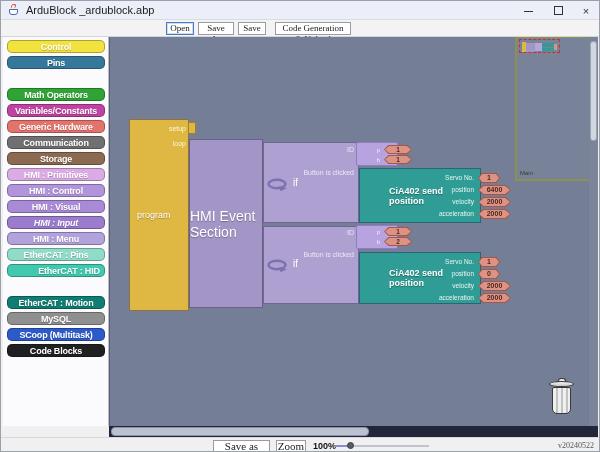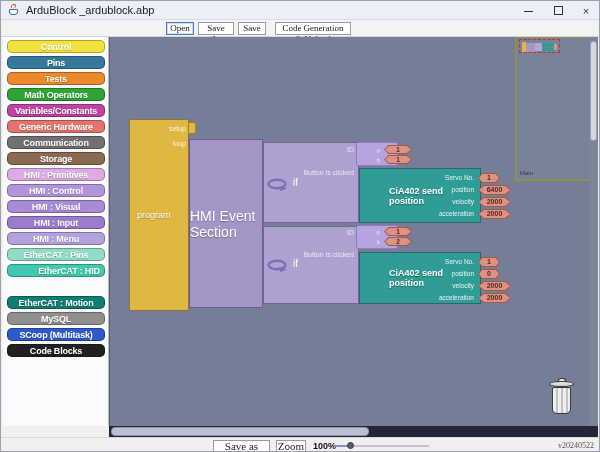--- a/index.html
+++ b/index.html
@@ -137,30 +137,29 @@
   <div class="toolbar">
     <div class="tbtn tbtn-open">Open</div>
     <div class="tbtn tbtn-saveas">Save As</div>
     <div class="tbtn tbtn-save">Save</div>
     <div class="tbtn tbtn-codegen">Code Generation &amp; Upload</div>
   </div>
 
   <div class="sidebar">
     <div class="cat" style="top: 3px; background: rgb(242, 226, 61);">Control</div>
     <div class="cat" style="top: 19px; background: rgb(53, 120, 156);">Pins</div>
-    <div class="cat" style="top: 35px; background: rgb(234, 138, 44);">Tests</div>
     <div class="cat" style="top: 51px; background: rgb(47, 164, 52);">Math Operators</div>
     <div class="cat" style="top: 67px; background: rgb(192, 66, 162);">Variables/Constants</div>
     <div class="cat" style="top: 83px; background: rgb(228, 115, 108);">Generic Hardware</div>
     <div class="cat" style="top: 99px; background: rgb(112, 112, 112);">Communication</div>
     <div class="cat" style="top: 115px; background: rgb(138, 106, 80);">Storage</div>
     <div class="cat" style="top: 131px; background: rgb(220, 170, 228);">HMI : Primitives</div>
     <div class="cat" style="top: 147px; background: rgb(178, 148, 220);">HMI : Control</div>
     <div class="cat" style="top: 163px; background: rgb(169, 138, 214);">HMI : Visual</div>
-    <div class="cat" style="top: 179px; background: rgb(154, 123, 206);">HMI : Input</div>
+    <div class="cat" style="top: 179px; background: rgb(154, 123, 206); font-style: italic;">HMI : Input</div>
     <div class="cat" style="top: 195px; background: rgb(178, 162, 220);">HMI : Menu</div>
     <div class="cat" style="top: 211px; background: rgb(144, 220, 201);">EtherCAT : Pins</div>
     <div class="cat" style="top: 227px; background: rgb(64, 201, 174); padding-left: 26px;">EtherCAT : HID</div>
     <div class="cat" style="top: 259px; background: rgb(15, 125, 114);">EtherCAT : Motion</div>
     <div class="cat" style="top: 275px; background: rgb(143, 143, 143);">MySQL</div>
     <div class="cat" style="top: 291px; background: rgb(44, 90, 202);">SCoop (Multitask)</div>
     <div class="cat" style="top: 307px; background: rgb(32, 32, 32);">Code Blocks</div>
   </div>
 
   <div class="canvas" style="background: rgb(116, 126, 150);">

